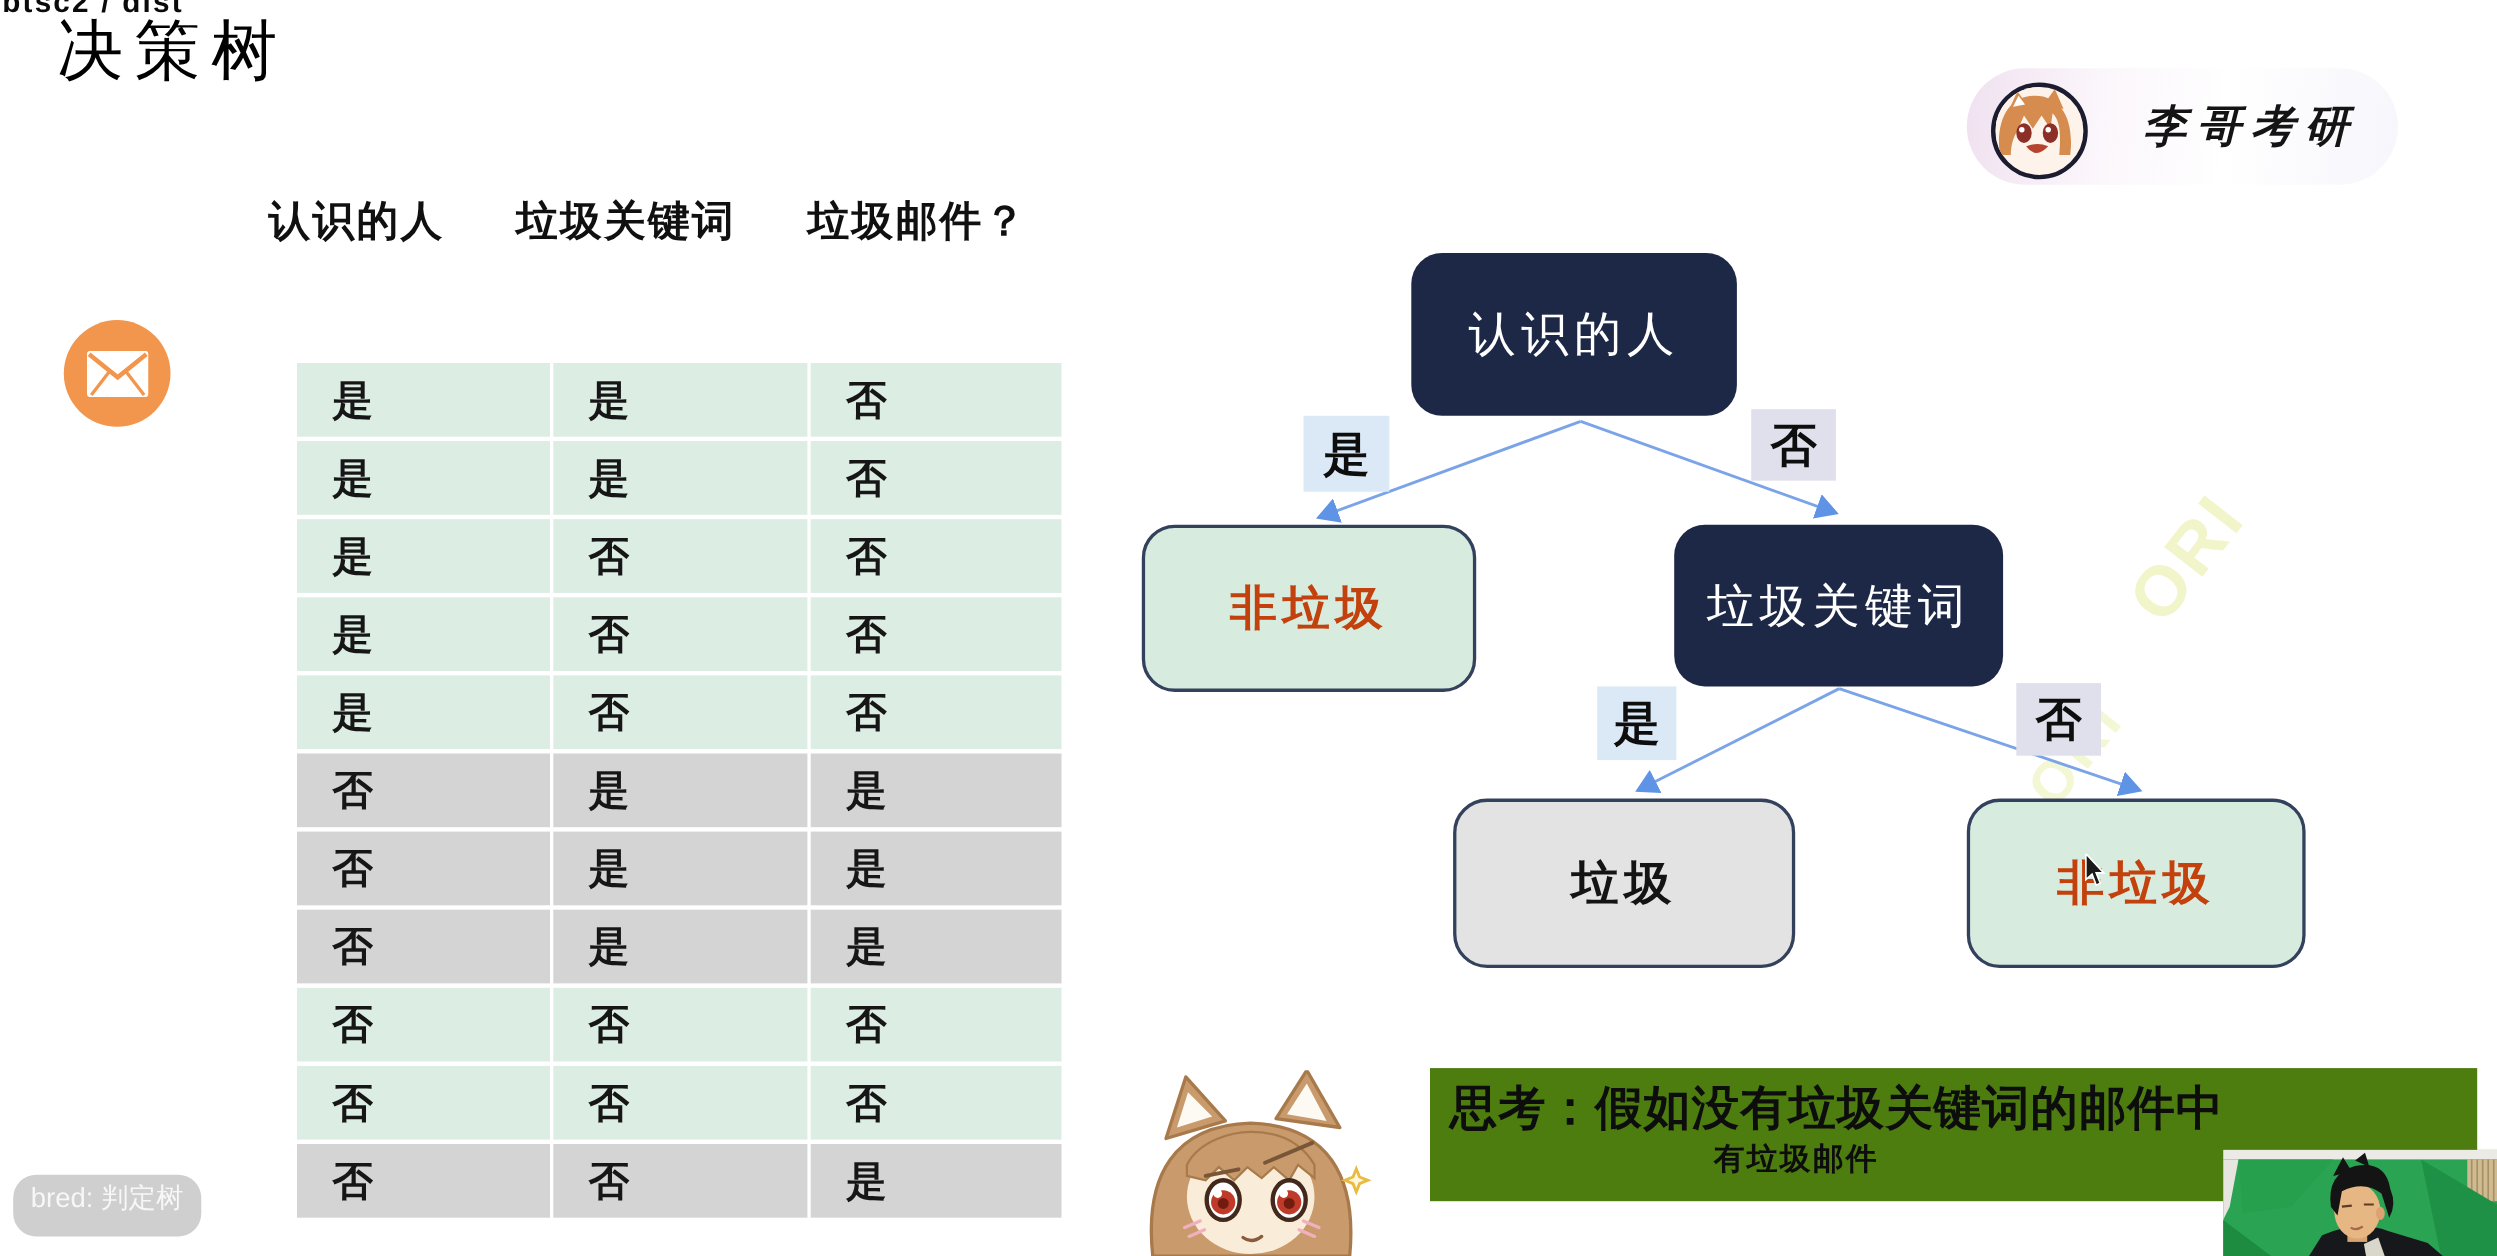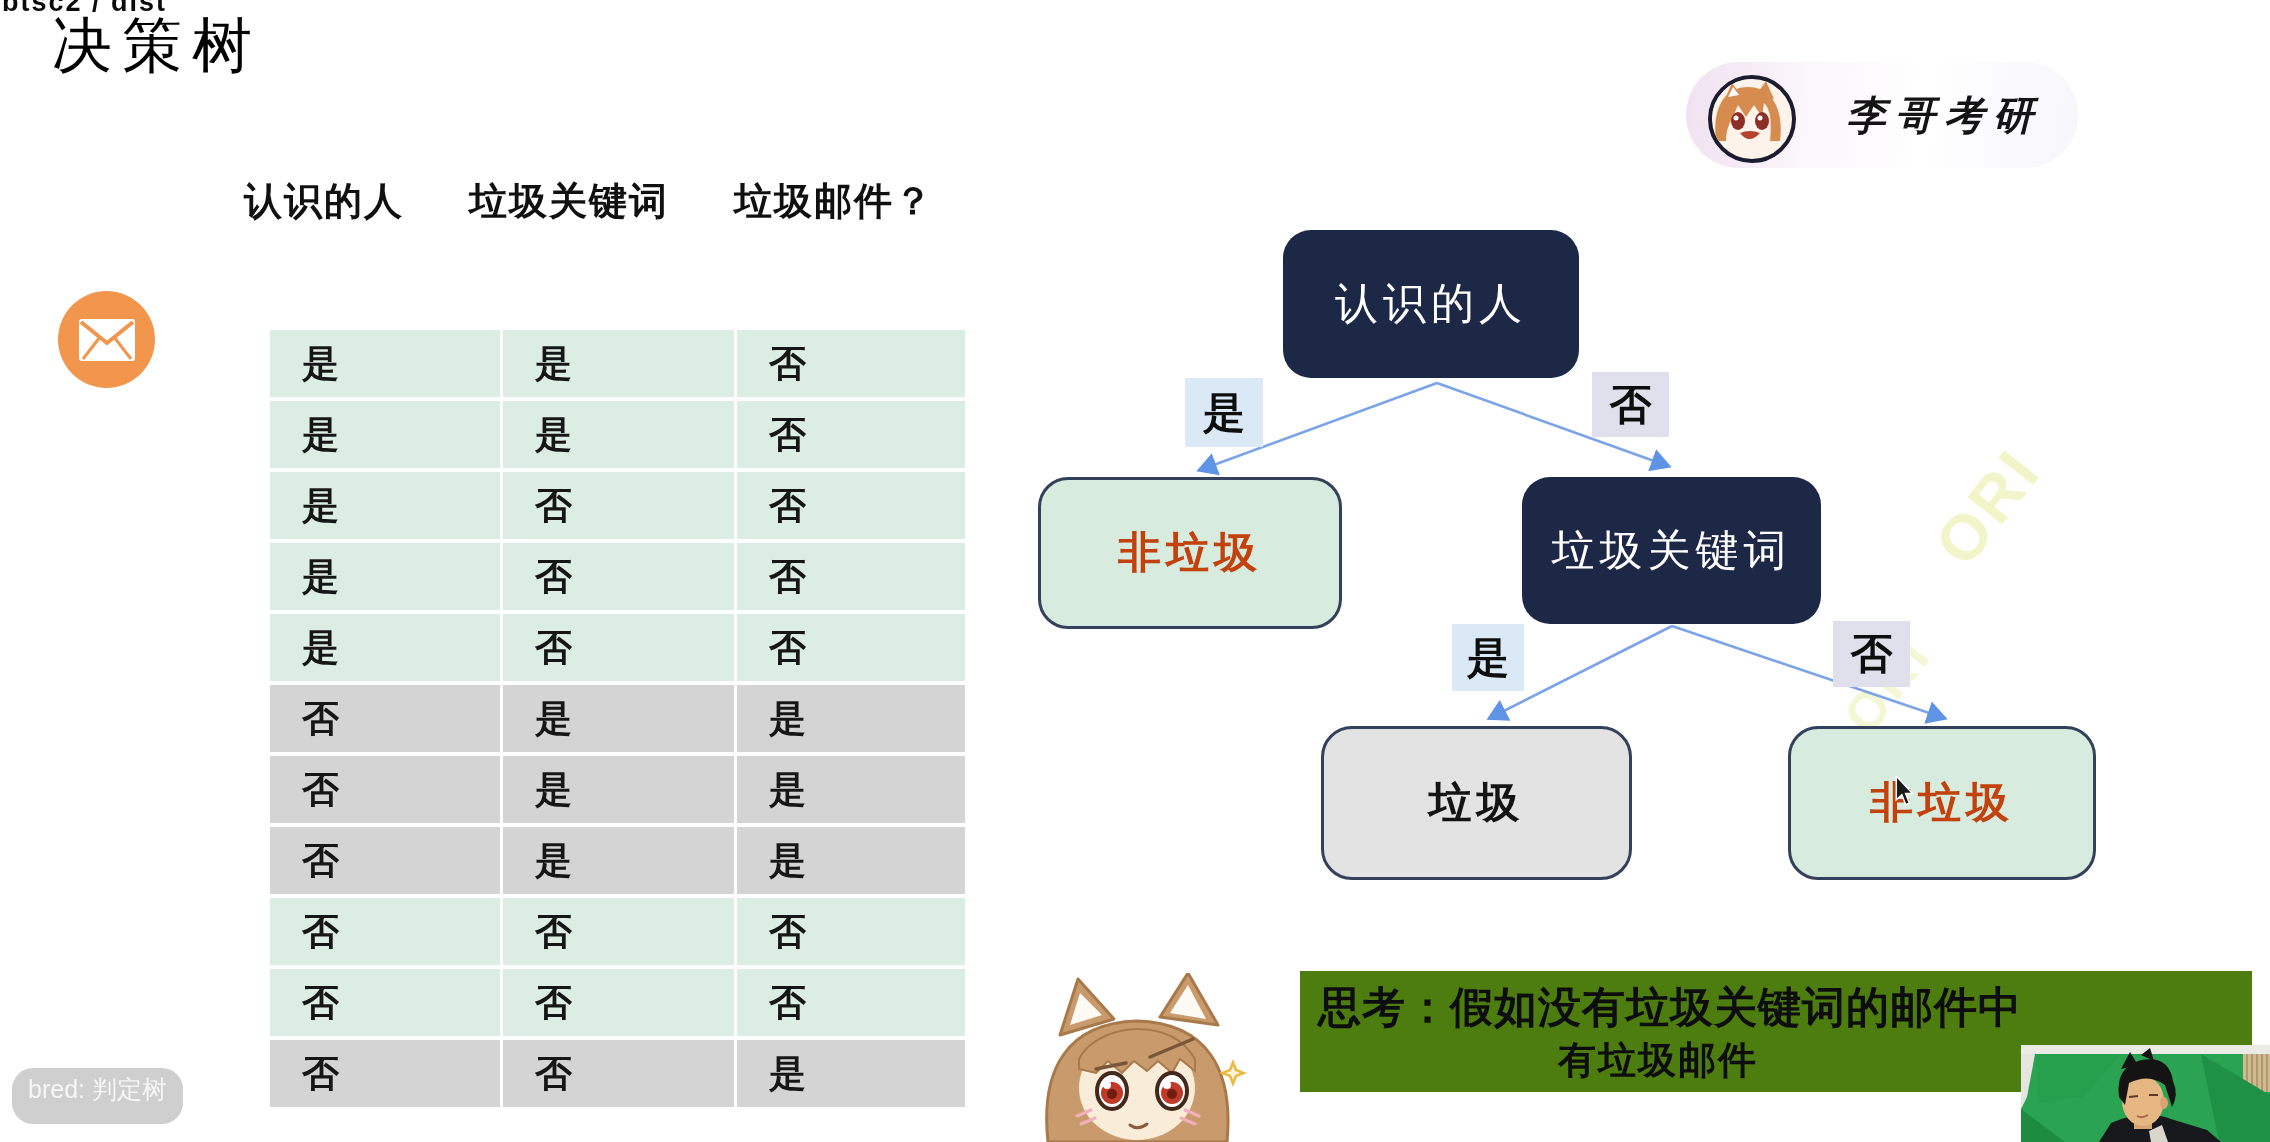--- a/index.html
+++ b/index.html
@@ -6,21 +6,21 @@
   .slide{
     position:relative;width:2270px;height:1142px;background:#ffffff;
     overflow:hidden;font-family:"Liberation Sans",sans-serif;color:#111;
   }
   
   .top-clip{position:absolute;left:2px;top:-13px;font-size:27px;font-weight:bold;letter-spacing:2px;color:#0a0a0a;}
   
   .title{position:absolute;left:52px;top:6px;font-family:"DejaVu Serif","Liberation Serif",serif;
          font-size:60px;font-weight:400;letter-spacing:10px;color:#000000;}
   
-  .badge{position:absolute;left:1686px;top:62px;width:392px;height:106px;border-radius:53px;
+  .badge{position:absolute;left:1788px;top:62px;width:392px;height:106px;border-radius:53px;
          background:linear-gradient(95deg,#f0e1f0 0%,#fbf6fb 30%,#ffffff 60%,#f6f6fc 100%);}
   .badge .avatar{position:absolute;left:22px;top:13px;width:80px;height:80px;border-radius:50%;
          border:4px solid #1c1c30;background:#fdf3ea;overflow:hidden;}
   .badge .bname{position:absolute;left:160px;top:0;height:106px;line-height:106px;
          font-size:40px;font-weight:800;font-style:italic;letter-spacing:9px;color:#141414;}
   
   .mailwrap{position:absolute;left:58px;top:291px;width:97px;height:97px;border-radius:50%;
          background:#f2954d;display:flex;align-items:center;justify-content:center;}
   
   .colhead{position:absolute;top:176px;font-size:38px;font-weight:bold;color:#101010;letter-spacing:2px;}
@@ -54,21 +54,21 @@
   .b4{left:1833px;top:621px;width:77px;height:66px;}
   .arrowsvg{position:absolute;left:0;top:0;pointer-events:none;}
   
   .wm{position:absolute;font-size:64px;font-weight:bold;color:rgba(236,241,183,0.75);
       transform:rotate(-52deg);letter-spacing:4px;pointer-events:none;}
   .wm1{left:1925px;top:470px;}
   .wm2{left:1835px;top:655px;font-size:52px;color:rgba(236,241,183,0.6);}
   
   .thought{position:absolute;left:1300px;top:971px;width:952px;height:121px;background:#4d7c0f;}
   .thought .l1{position:absolute;left:18px;top:8px;font-size:43px;font-weight:bold;color:#0d0d0d;letter-spacing:1px;}
-  .thought .l2{position:absolute;left:258px;top:64px;font-size:38px;font-weight:bold;color:#0d0d0d;letter-spacing:2px;}
+  .thought .l2{position:absolute;left:258px;top:64px;font-size:28px;font-weight:bold;color:#0d0d0d;letter-spacing:2px;}
   
   .caption{position:absolute;left:12px;top:1068px;height:56px;padding:0 16px;border-radius:21px;
            background:#cfcfcf;color:rgba(255,255,255,0.82);font-size:25px;line-height:42px;}
   
   .mascot{position:absolute;left:1030px;top:973px;width:215px;height:169px;}
   .sparkle{position:absolute;left:1218px;top:1058px;width:30px;height:30px;}
   .webcam{position:absolute;left:2021px;top:1045px;width:249px;height:97px;overflow:hidden;}
   .cursor{position:absolute;left:1893px;top:776px;width:24px;height:30px;}
 </style>
 </head>

